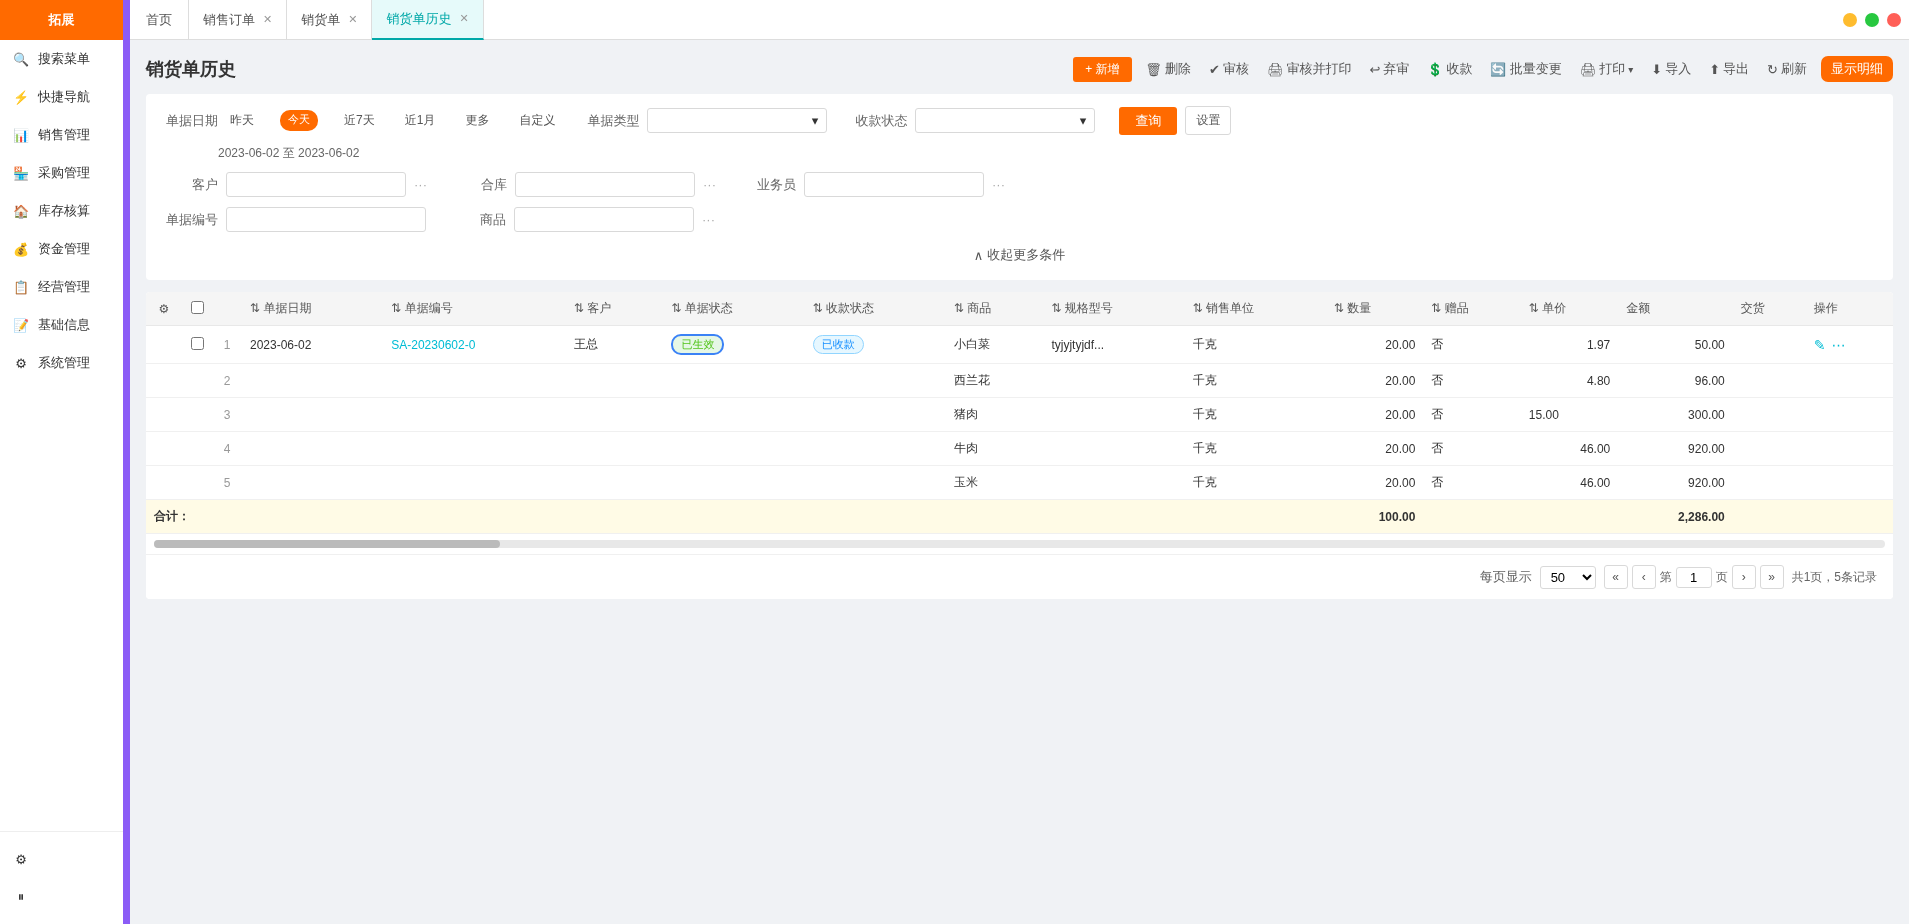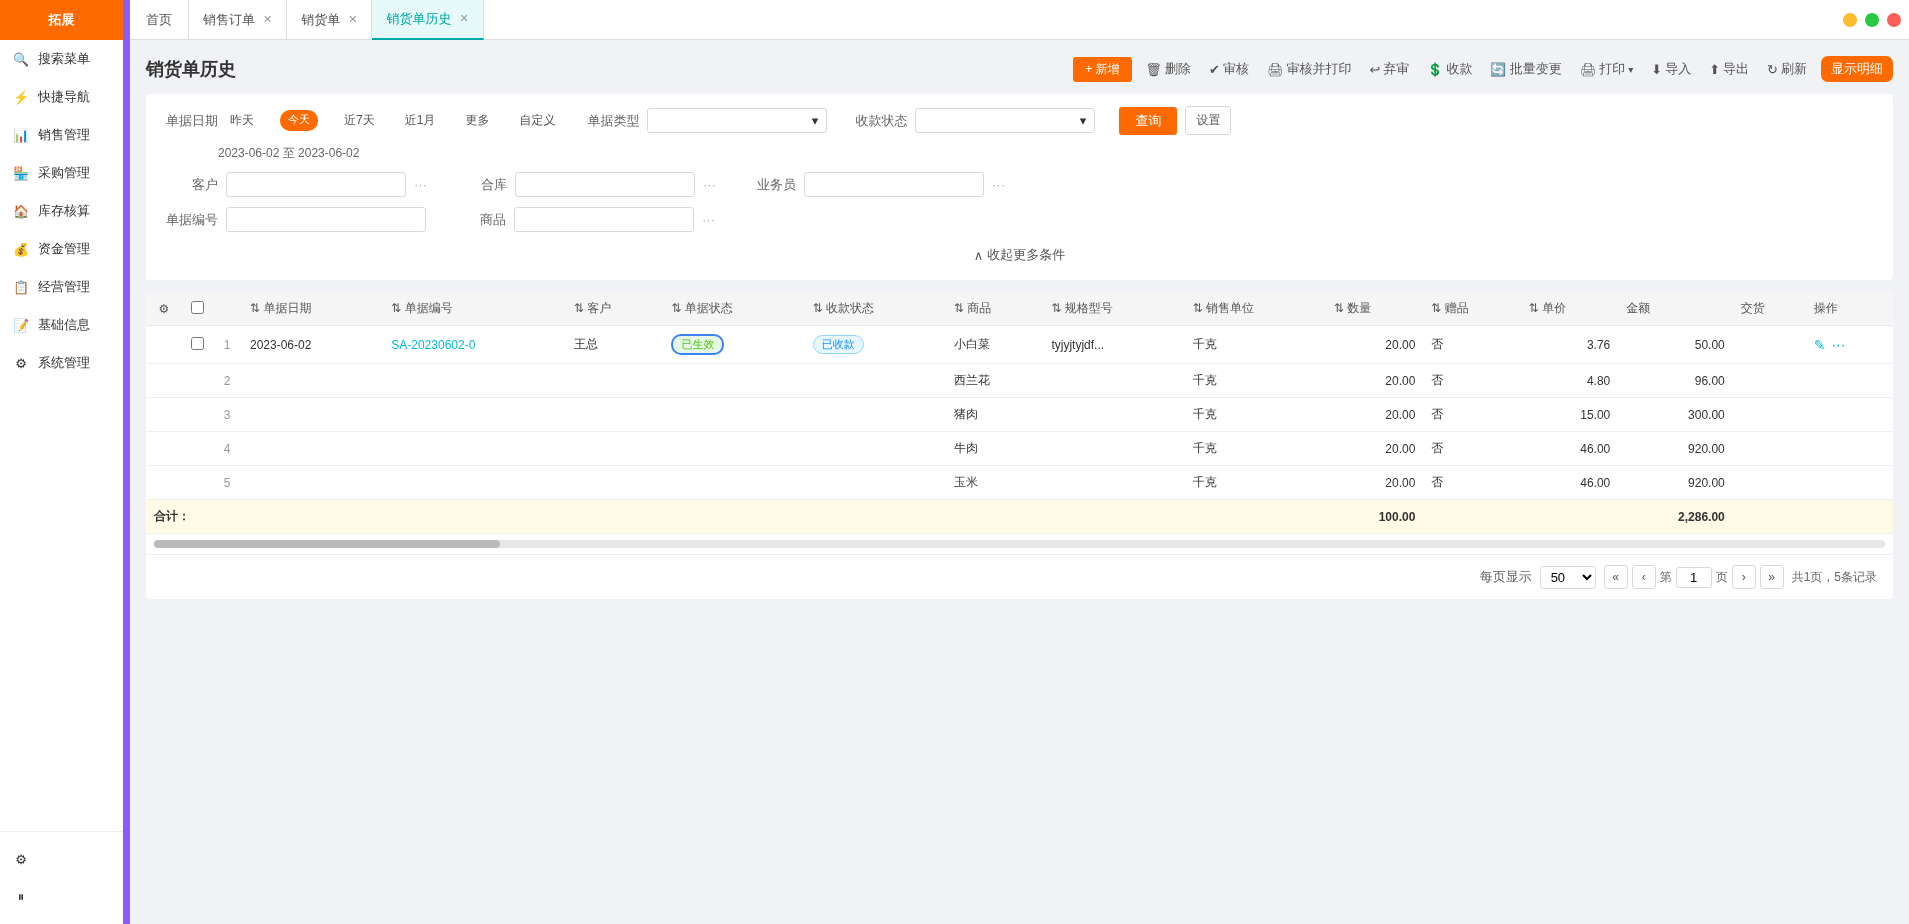--- a/index.html
+++ b/index.html
@@ -324,21 +324,21 @@
     <td>2023-06-02</td>
     <td style="color:#00bcd4;cursor:pointer;">SA-20230602-0</td>
     <td>王总</td>
     <td><span class="status-badge status-active">已生效</span></td>
     <td><span class="status-badge status-received">已收款</span></td>
     <td>小白菜</td>
     <td>tyjyjtyjdf...</td>
     <td>千克</td>
     <td style="text-align:right;">20.00</td>
     <td>否</td>
-    <td style="text-align:right;">3.76</td>
+    <td style="text-align:right;">1.97</td>
     <td style="text-align:right;">50.00</td>
     <td></td>
     <td>
                   <div class="action-icons">
                     <span class="action-icon">✎</span>
                     <span class="action-icon">⋯</span>
                   </div>
                 </td>
   </tr>
               <tr>
@@ -367,21 +367,21 @@
     <td></td>
     <td style="color:#00bcd4;cursor:pointer;"></td>
     <td></td>
     <td></td>
     <td></td>
     <td>猪肉</td>
     <td></td>
     <td>千克</td>
     <td style="text-align:right;">20.00</td>
     <td>否</td>
-    <td style="text-align:right;">15.00</td>
+    <td style="text-align:left;">15.00</td>
     <td style="text-align:right;">300.00</td>
     <td></td>
     <td></td>
   </tr>
               <tr>
     <td class="settings-col"></td>
     <td class="check-col"></td>
     <td class="index-col">4</td>
     <td></td>
     <td style="color:#00bcd4;cursor:pointer;"></td>

